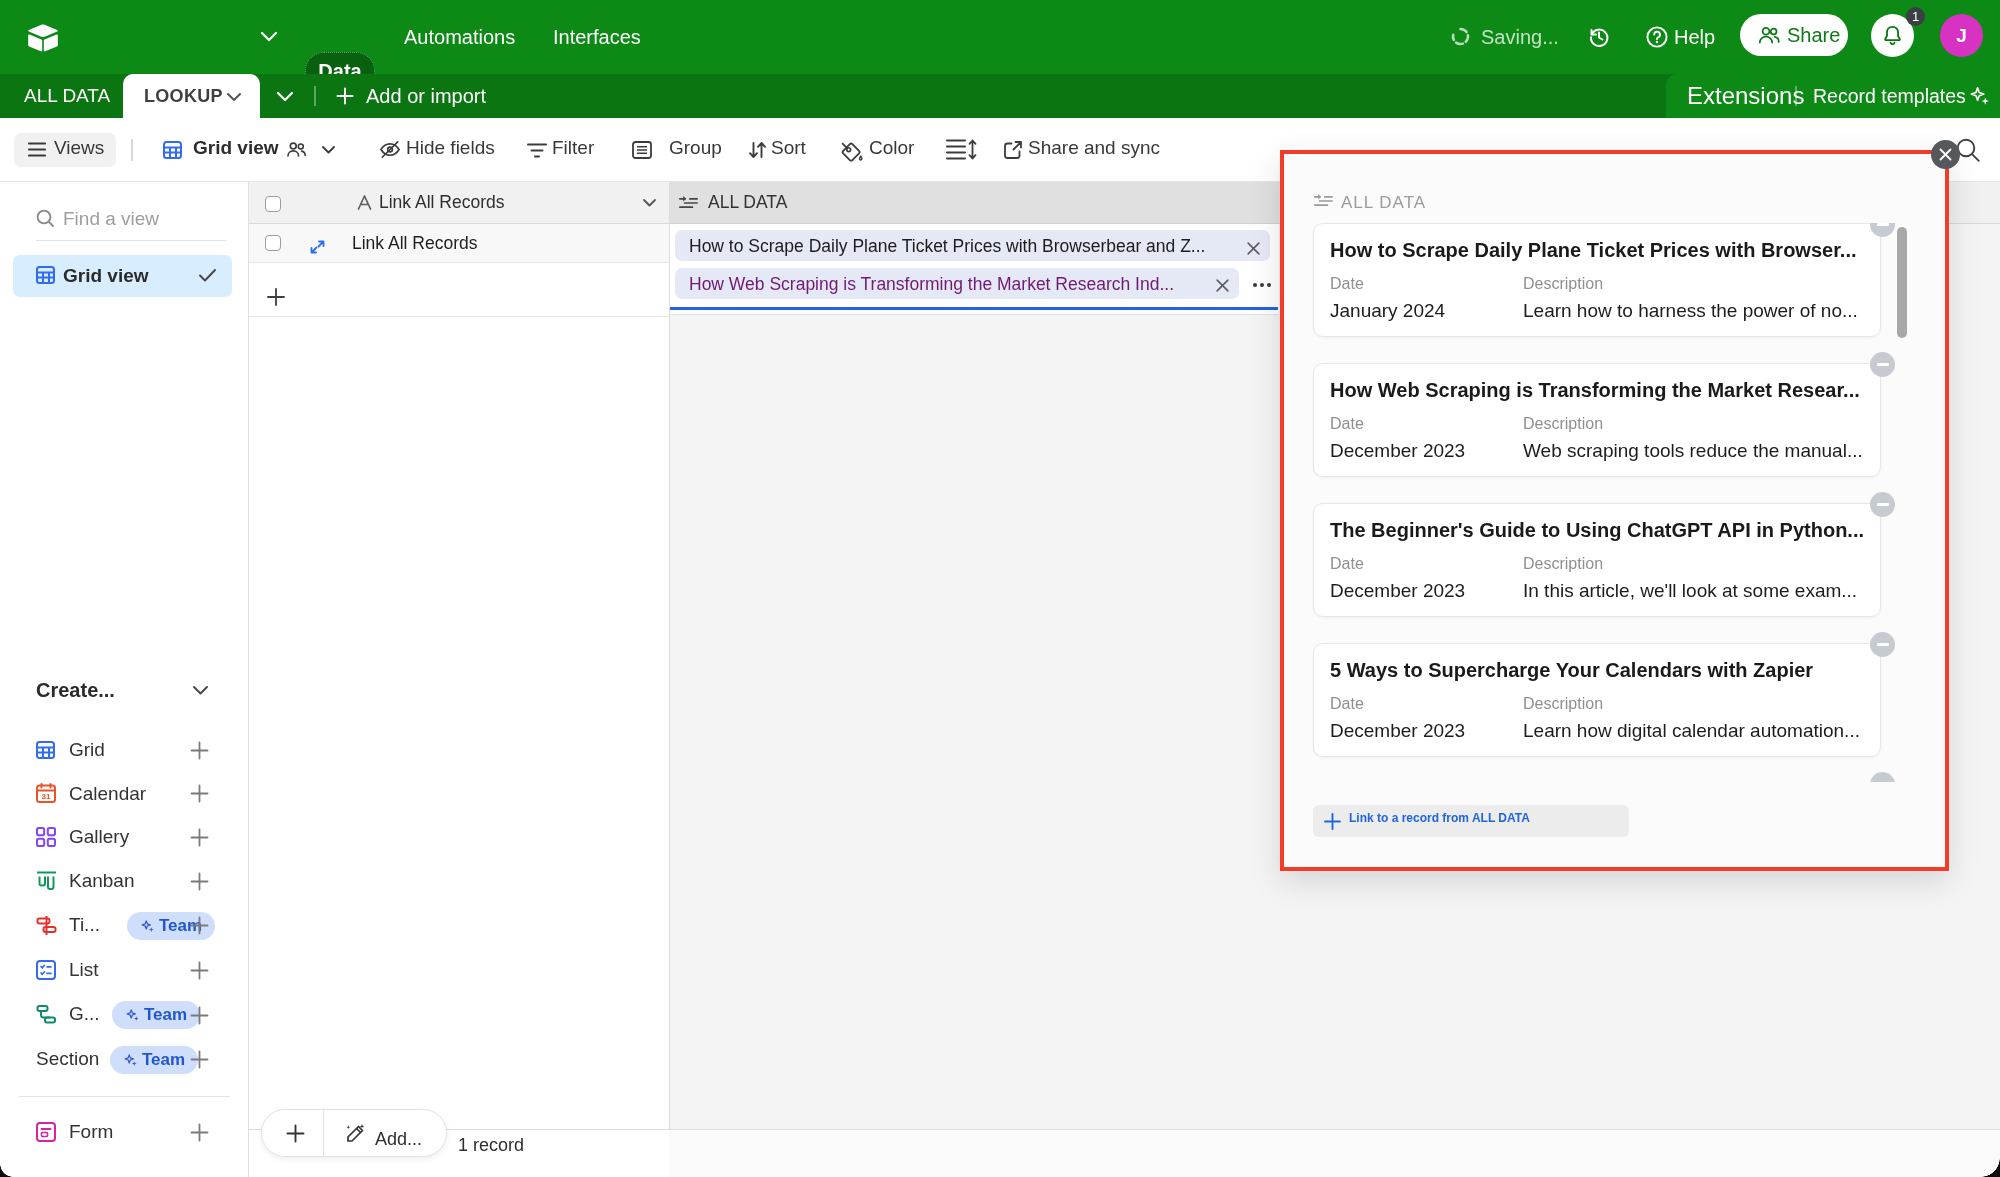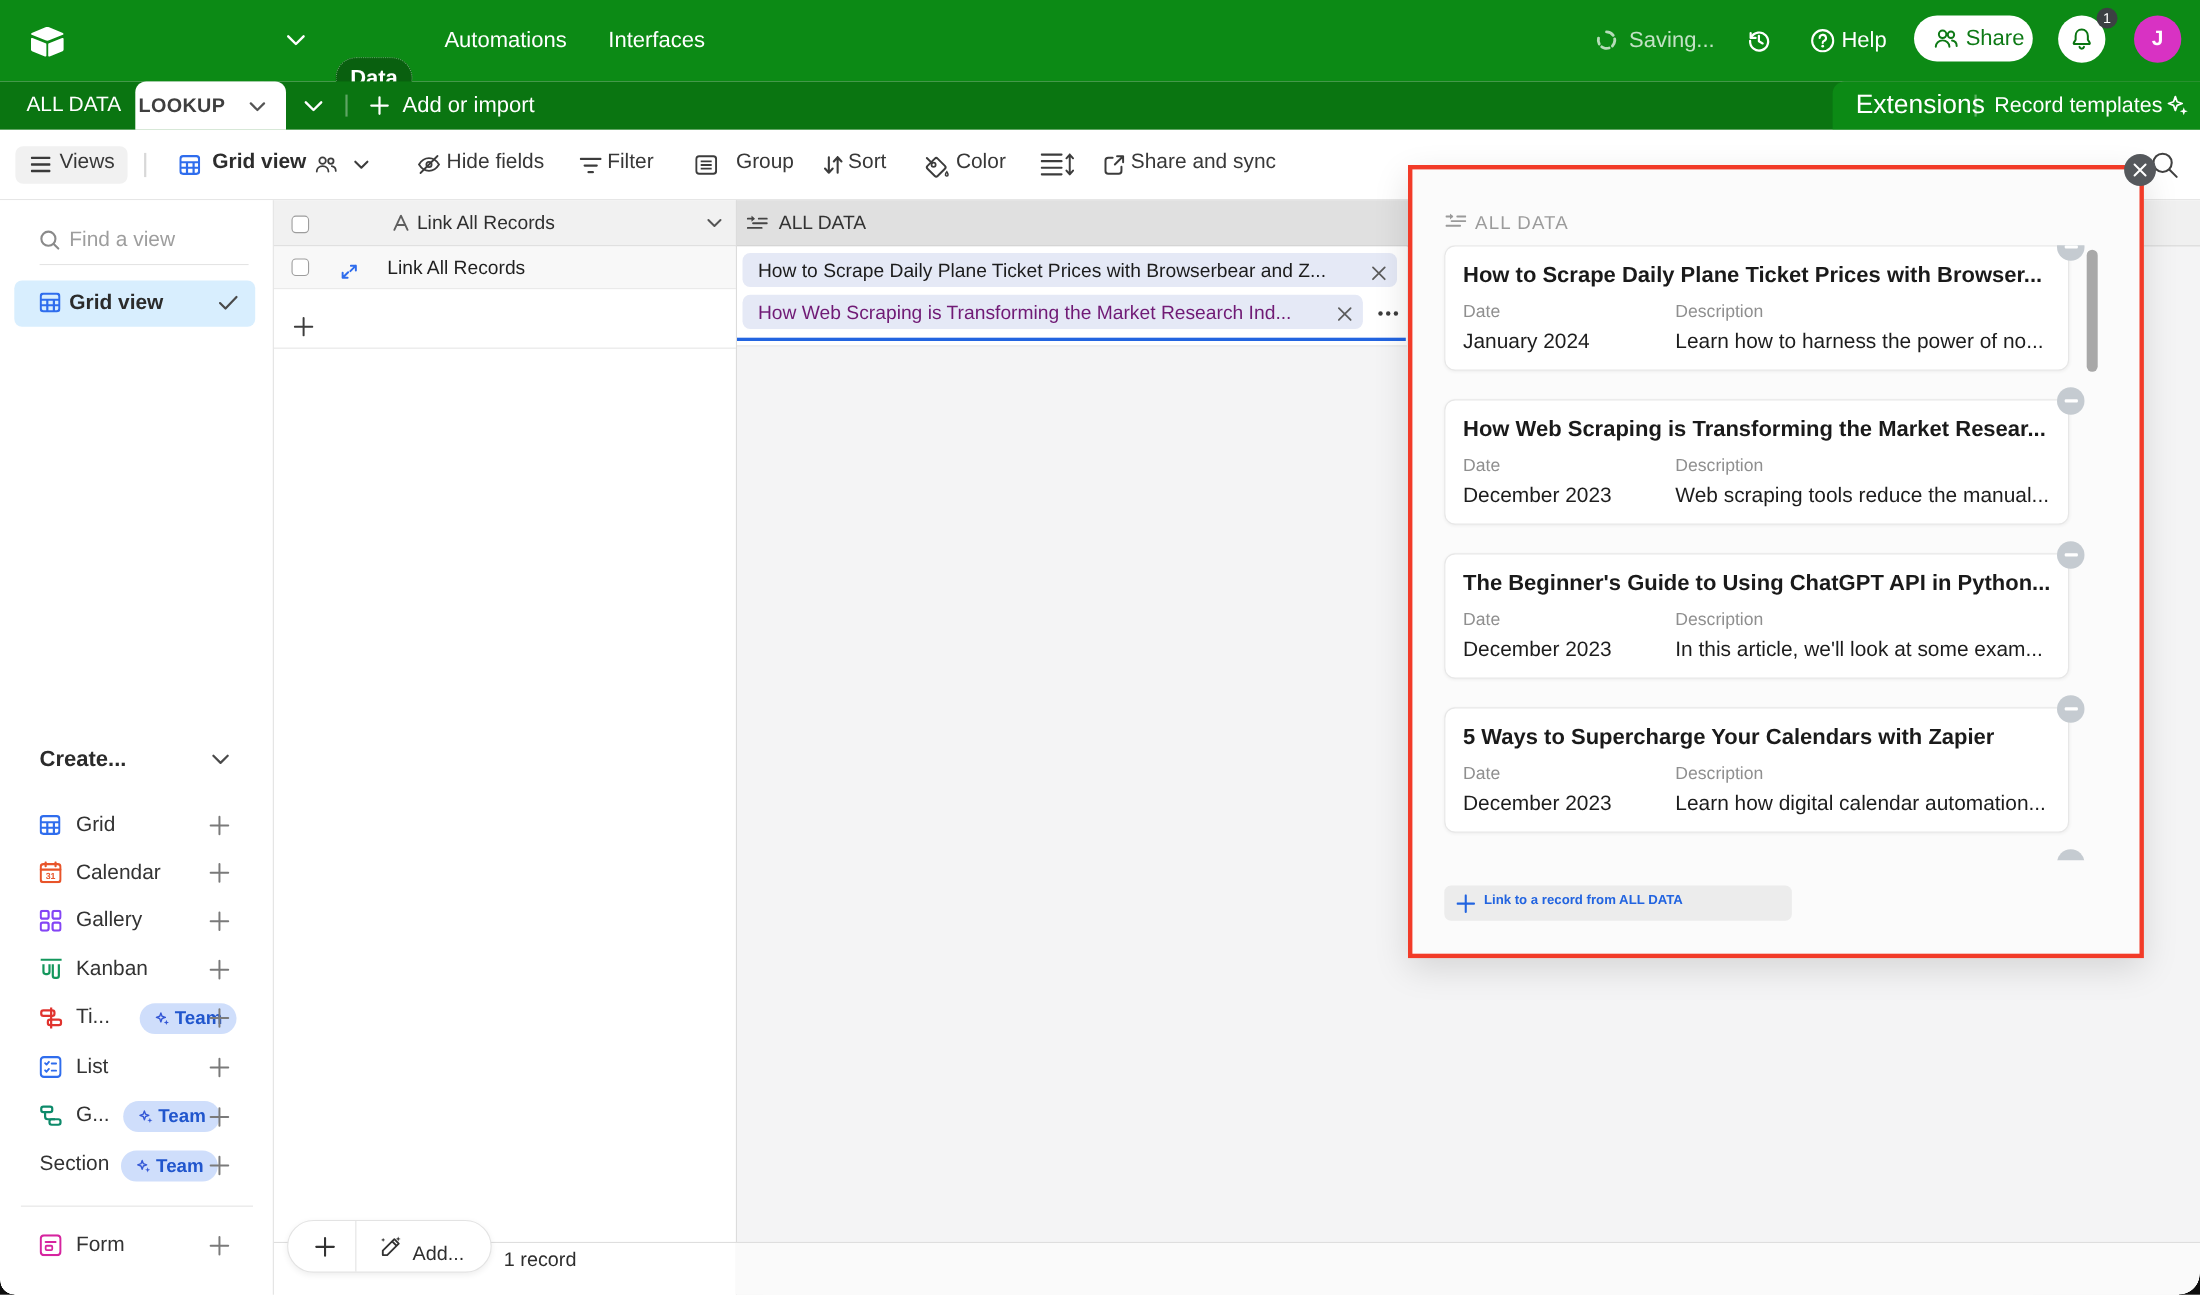--- a/index.html
+++ b/index.html
@@ -66,21 +66,21 @@
       <path d="M12 3 c-3.4 0-5.8 2.5-5.8 6 v3.6 l-1.7 2.8 c-.4.7 0 1.4.8 1.4 h13.4 c.8 0 1.2-.7.8-1.4 l-1.7-2.8 V9 c0-3.5-2.4-6-5.8-6z" fill="none" stroke="#0a7511" stroke-width="1.9" stroke-linejoin="round"></path>
       <path d="M9.8 19.4 c.3 1.1 1.1 1.8 2.2 1.8 s1.9-.7 2.2-1.8" fill="none" stroke="#0a7511" stroke-width="1.9" stroke-linecap="round"></path>
     </svg>
   <div class="abs" style="left:1906px;top:7px;width:19px;height:19px;border-radius:50%;background:#3c4043;color:#fff;font-size:13px;display:flex;align-items:center;justify-content:center;">1</div>
   <div class="abs" style="left:1940px;top:14px;width:43px;height:43px;border-radius:50%;background:#d832c3;color:#fff;font-size:19px;font-weight:600;display:flex;align-items:center;justify-content:center;">J</div>
 </div>
 
 <div id="h2">
   <div class="abs wtxt" style="left:24px;top:0;height:44px;display:flex;align-items:center;font-size:19px;">ALL DATA</div>
   <div class="abs" style="left:123px;top:0;width:137px;height:44px;background:#fff;border-radius:10px 10px 0 0;"></div>
-  <div class="abs" style="left:126px;top:0;height:44px;display:flex;align-items:center;font-size:18px;font-weight:600;color:#3f3f3f;letter-spacing:0.3px;">LOOKUP</div>
+  <div class="abs" style="left:144px;top:0;height:44px;display:flex;align-items:center;font-size:18px;font-weight:600;color:#3f3f3f;letter-spacing:0.3px;">LOOKUP</div>
   <svg class="abs" style="left:226px;top:18px" width="16" height="11" viewBox="0 0 16 11">
       <polyline points="2,2 8,8 14,2" fill="none" stroke="#555" stroke-width="2" stroke-linecap="round" stroke-linejoin="round"></polyline>
     </svg>
   <svg class="abs" style="left:276px;top:17px" width="18" height="12" viewBox="0 0 18 12">
       <polyline points="2,2 9,9 16,2" fill="none" stroke="#fff" stroke-width="2.2" stroke-linecap="round" stroke-linejoin="round"></polyline>
     </svg>
   <div class="abs" style="left:314px;top:12px;width:2px;height:20px;background:rgba(255,255,255,0.35);"></div>
   <svg class="abs" style="left:336px;top:13px" width="18" height="18" viewBox="0 0 18 18">
       <path d="M9 1.5 v15 M1.5 9 h15" stroke="#fff" stroke-width="2" stroke-linecap="round"></path>
     </svg>

